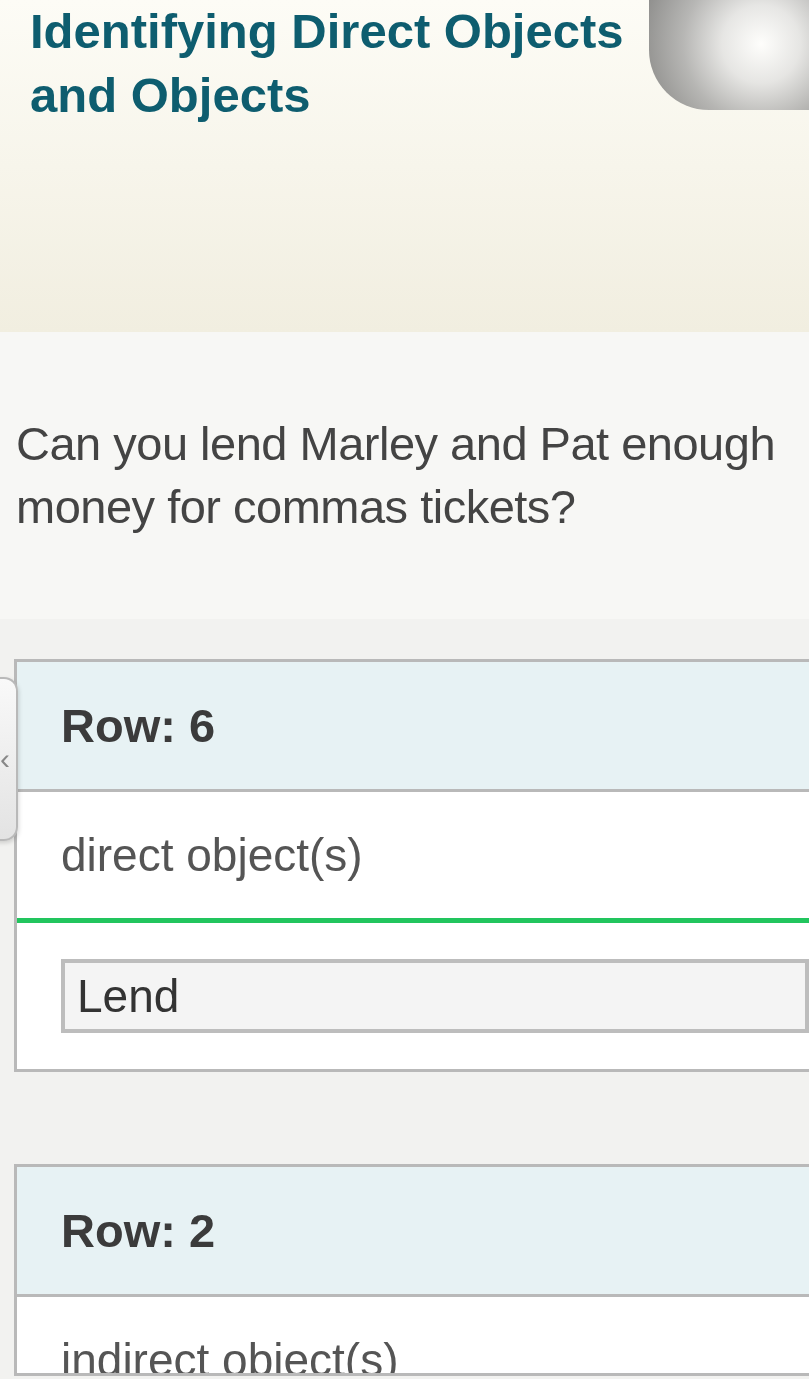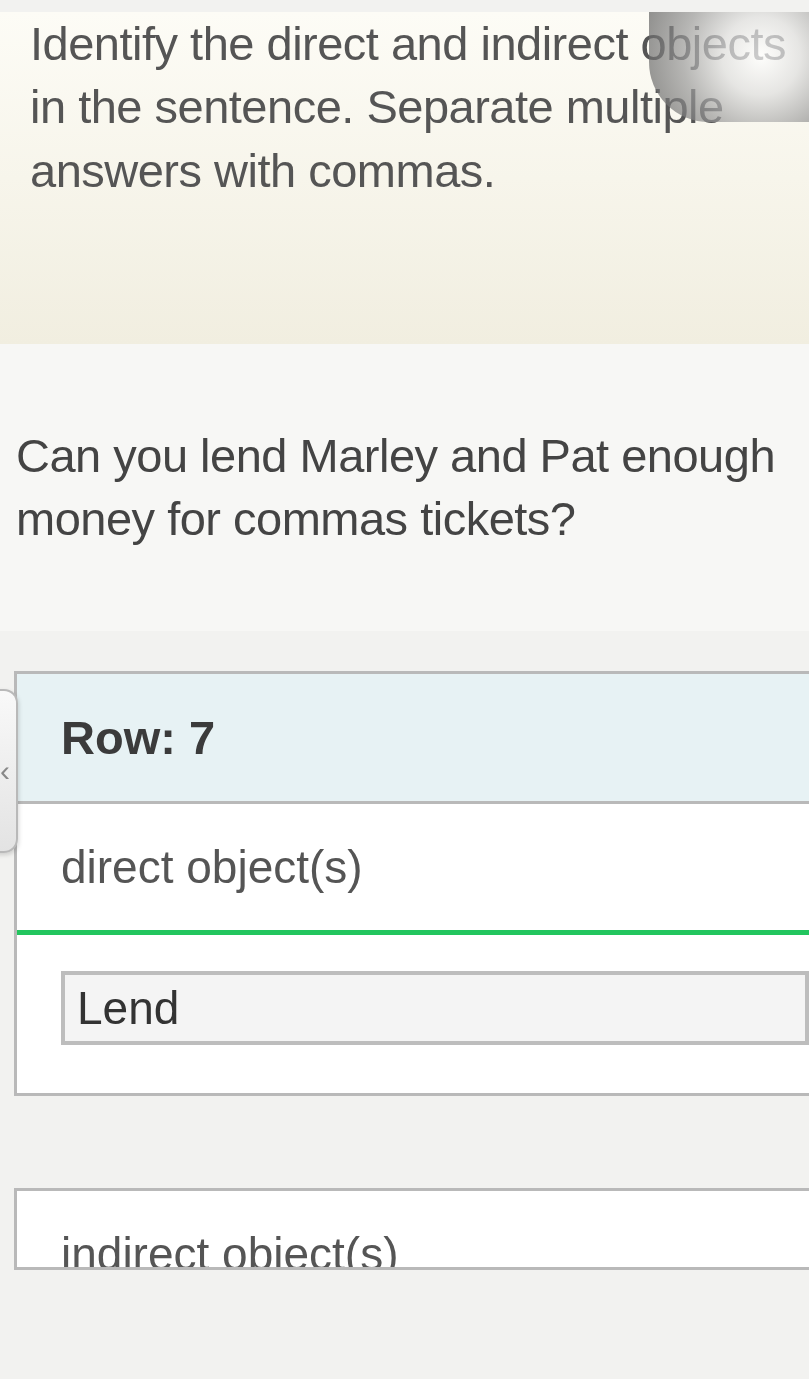--- a/index.html
+++ b/index.html
@@ -94,57 +94,58 @@
     color: #555;
     background: #fff;
   }
   .row-label.no-border {
     border-bottom: none;
     padding-bottom: 0;
     overflow: hidden;
     height: 76px;
   }
   .row-input-wrap {
-    padding: 36px 0 48px 44px;
+    padding: 36px 0 36px 44px;
     background: #fff;
   }
   .row-input {
     width: 100%;
     border: 4px solid #bdbdbd;
     background: #f4f4f4;
     font-size: 46px;
     color: #333;
     padding: 6px 12px;
     font-family: inherit;
     outline: none;
   }
 </style>
 </head>
 <body>
 
 <div class="header">
   <div class="header-image"></div>
-  <div class="instructions">Identify the direct and indirect objects in the sentence. Separate multiple answers with commas.</div>
+  <div class="title">Identifying Direct Objects and Objects</div>
 </div>
 
 <div class="sentence-block">
   <div class="sentence">Can you lend Marley and Pat enough money for commas tickets?</div>
 </div>
 
 <div class="rows-area">
 
   <div class="side-tab">
     <span>‹</span>
   </div>
 
   <div class="row-card">
-    <div class="row-header">Row: 7</div>
+    <div class="row-header">Row: 6</div>
     <div class="row-label">direct object(s)</div>
     <div class="row-input-wrap">
       <input class="row-input" type="text" value="Lend" style="">
     </div>
   </div>
 
   <div class="row-card">
+    <div class="row-header">Row: 2</div>
     <div class="row-label no-border">indirect object(s)</div>
   </div>
 
 </div>
 
 </body></html>

